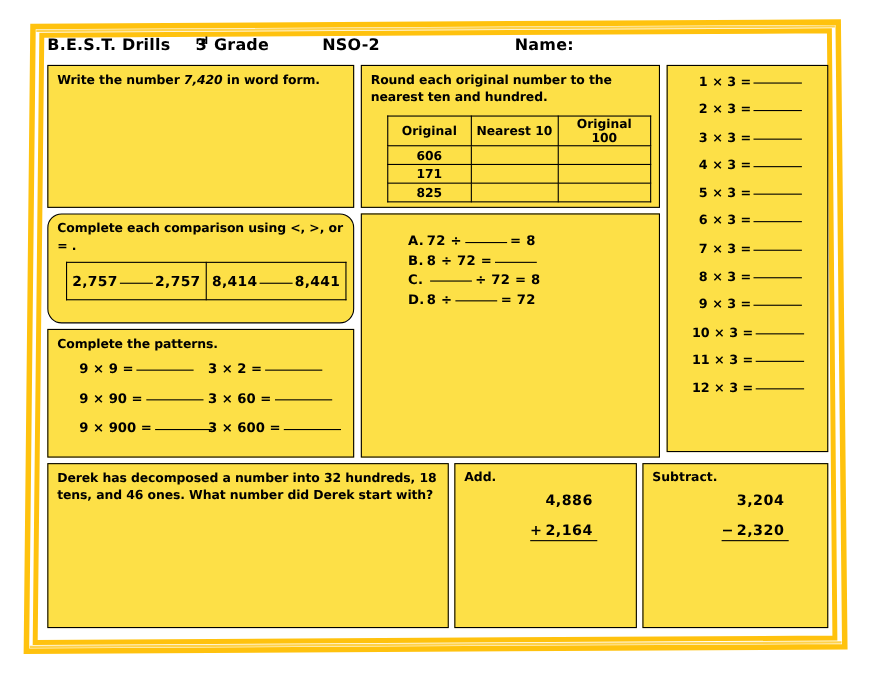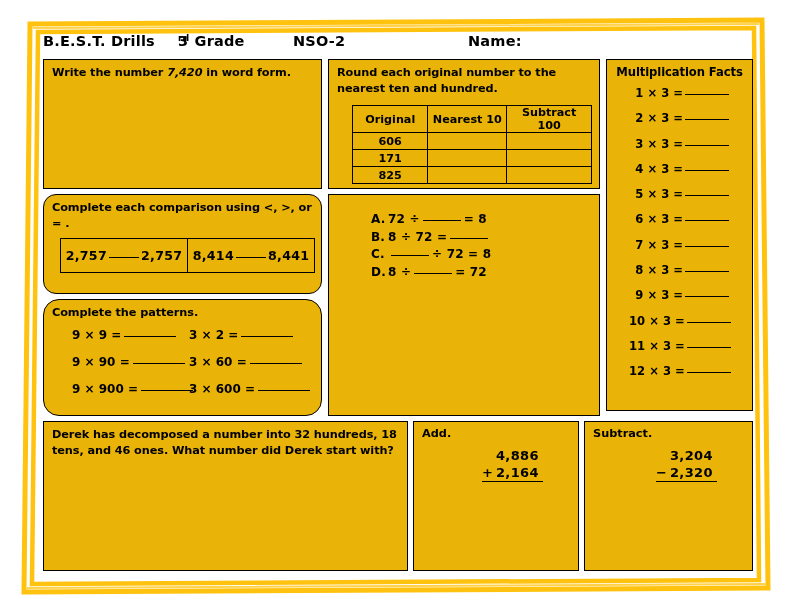--- a/index.html
+++ b/index.html
@@ -50,21 +50,21 @@
   .h-title   { left: 0px; }
   .h-grade   { left: 135px; }
   .h-code    { left: 250px; }
   .h-name    { left: 425px; }
   .h-grade sup { font-size: 9px; vertical-align: super; font-weight: bold; }
 
   
   .box {
     position: absolute;
     border: 1.3px solid #000;
-    background: #eab308;
+    background: #fde047;
     font-family: "DejaVu Sans", sans-serif;
     font-weight: bold;
     color: #000;
   }
   .box-pad { padding: 5px 7px 4px 8px; }
 
   .prompt {
     font-size: 11.3px;
     font-weight: bold;
     line-height: 1.42;
@@ -73,21 +73,21 @@
   .prompt em { font-style: italic; }
 
   
   #box-wordform { left: 3px;   top: 26px;  width: 279px; height: 130px; }
   #box-rounding { left: 288px; top: 26px;  width: 272px; height: 130px; }
   #box-multfacts{ left: 566px; top: 26px;  width: 147px; height: 352px; }
 
   
   #box-comparison { left: 3px;   top: 161px; width: 279px; height: 100px; border-radius: 13px; }
   #box-wordproblem{ left: 288px; top: 161px; width: 272px; height: 222px; }
-  #box-patterns   { left: 3px;   top: 266px; width: 279px; height: 117px; border-radius: 16px; }
+  #box-patterns   { left: 3px;   top: 266px; width: 279px; height: 117px; }
 
   
   #box-decompose { left: 3px;   top: 388px; width: 365px; height: 150px; }
   #box-add       { left: 373px; top: 388px; width: 166px; height: 150px; }
   #box-subtract  { left: 544px; top: 388px; width: 169px; height: 150px; }
 
   
   .round-table {
     border-collapse: collapse;
     margin: 8px 0 0 15px;
@@ -176,21 +176,21 @@
   .op-label { font-size: 11.3px; font-weight: bold; }
   .op-stack {
     margin: 8px 28px 0 0;
     text-align: right;
     font-size: 13px;
     font-weight: bold;
     letter-spacing: 0.4px;
   }
   .op-top { padding-right: 4px; }
   .op-bot {
-    margin-top: 2px;
+    margin-top: 12px;
     display: inline-block;
     border-bottom: 1.8px solid #000;
     padding: 0 4px 1px 0;
   }
   .op-sign { display: inline-block; width: 14px; text-align: left; }
 </style>
 </head>
 <body>
 
 <div class="page">
@@ -223,21 +223,21 @@
       </div>
     </div>
 
     <div class="box box-pad" id="box-rounding">
       <div class="prompt">Round each original number to the nearest ten and hundred.</div>
       <table class="round-table">
         <thead>
           <tr>
             <th class="rt-c0">Original</th>
             <th class="rt-c1">Nearest 10</th>
-            <th class="rt-c2">Subtract 100</th>
+            <th class="rt-c2">Original 100</th>
           </tr>
         </thead>
         <tbody>
           <tr>
             <td>606</td>
             <td></td>
             <td></td>
           </tr>
           <tr>
             <td>171</td>
@@ -247,21 +247,20 @@
           <tr>
             <td>825</td>
             <td></td>
             <td></td>
           </tr>
         </tbody>
       </table>
     </div>
 
     <div class="box" id="box-multfacts">
-      <div class="mf-title">Multiplication Facts</div>
       <div class="mf-list">
         <div class="mf-row"><span class="mf-lhs">1 × 3 =</span><span class="mf-blank"></span></div>
         <div class="mf-row"><span class="mf-lhs">2 × 3 =</span><span class="mf-blank"></span></div>
         <div class="mf-row"><span class="mf-lhs">3 × 3 =</span><span class="mf-blank"></span></div>
         <div class="mf-row"><span class="mf-lhs">4 × 3 =</span><span class="mf-blank"></span></div>
         <div class="mf-row"><span class="mf-lhs">5 × 3 =</span><span class="mf-blank"></span></div>
         <div class="mf-row"><span class="mf-lhs">6 × 3 =</span><span class="mf-blank"></span></div>
         <div class="mf-row"><span class="mf-lhs">7 × 3 =</span><span class="mf-blank"></span></div>
         <div class="mf-row"><span class="mf-lhs">8 × 3 =</span><span class="mf-blank"></span></div>
         <div class="mf-row"><span class="mf-lhs">9 × 3 =</span><span class="mf-blank"></span></div>

